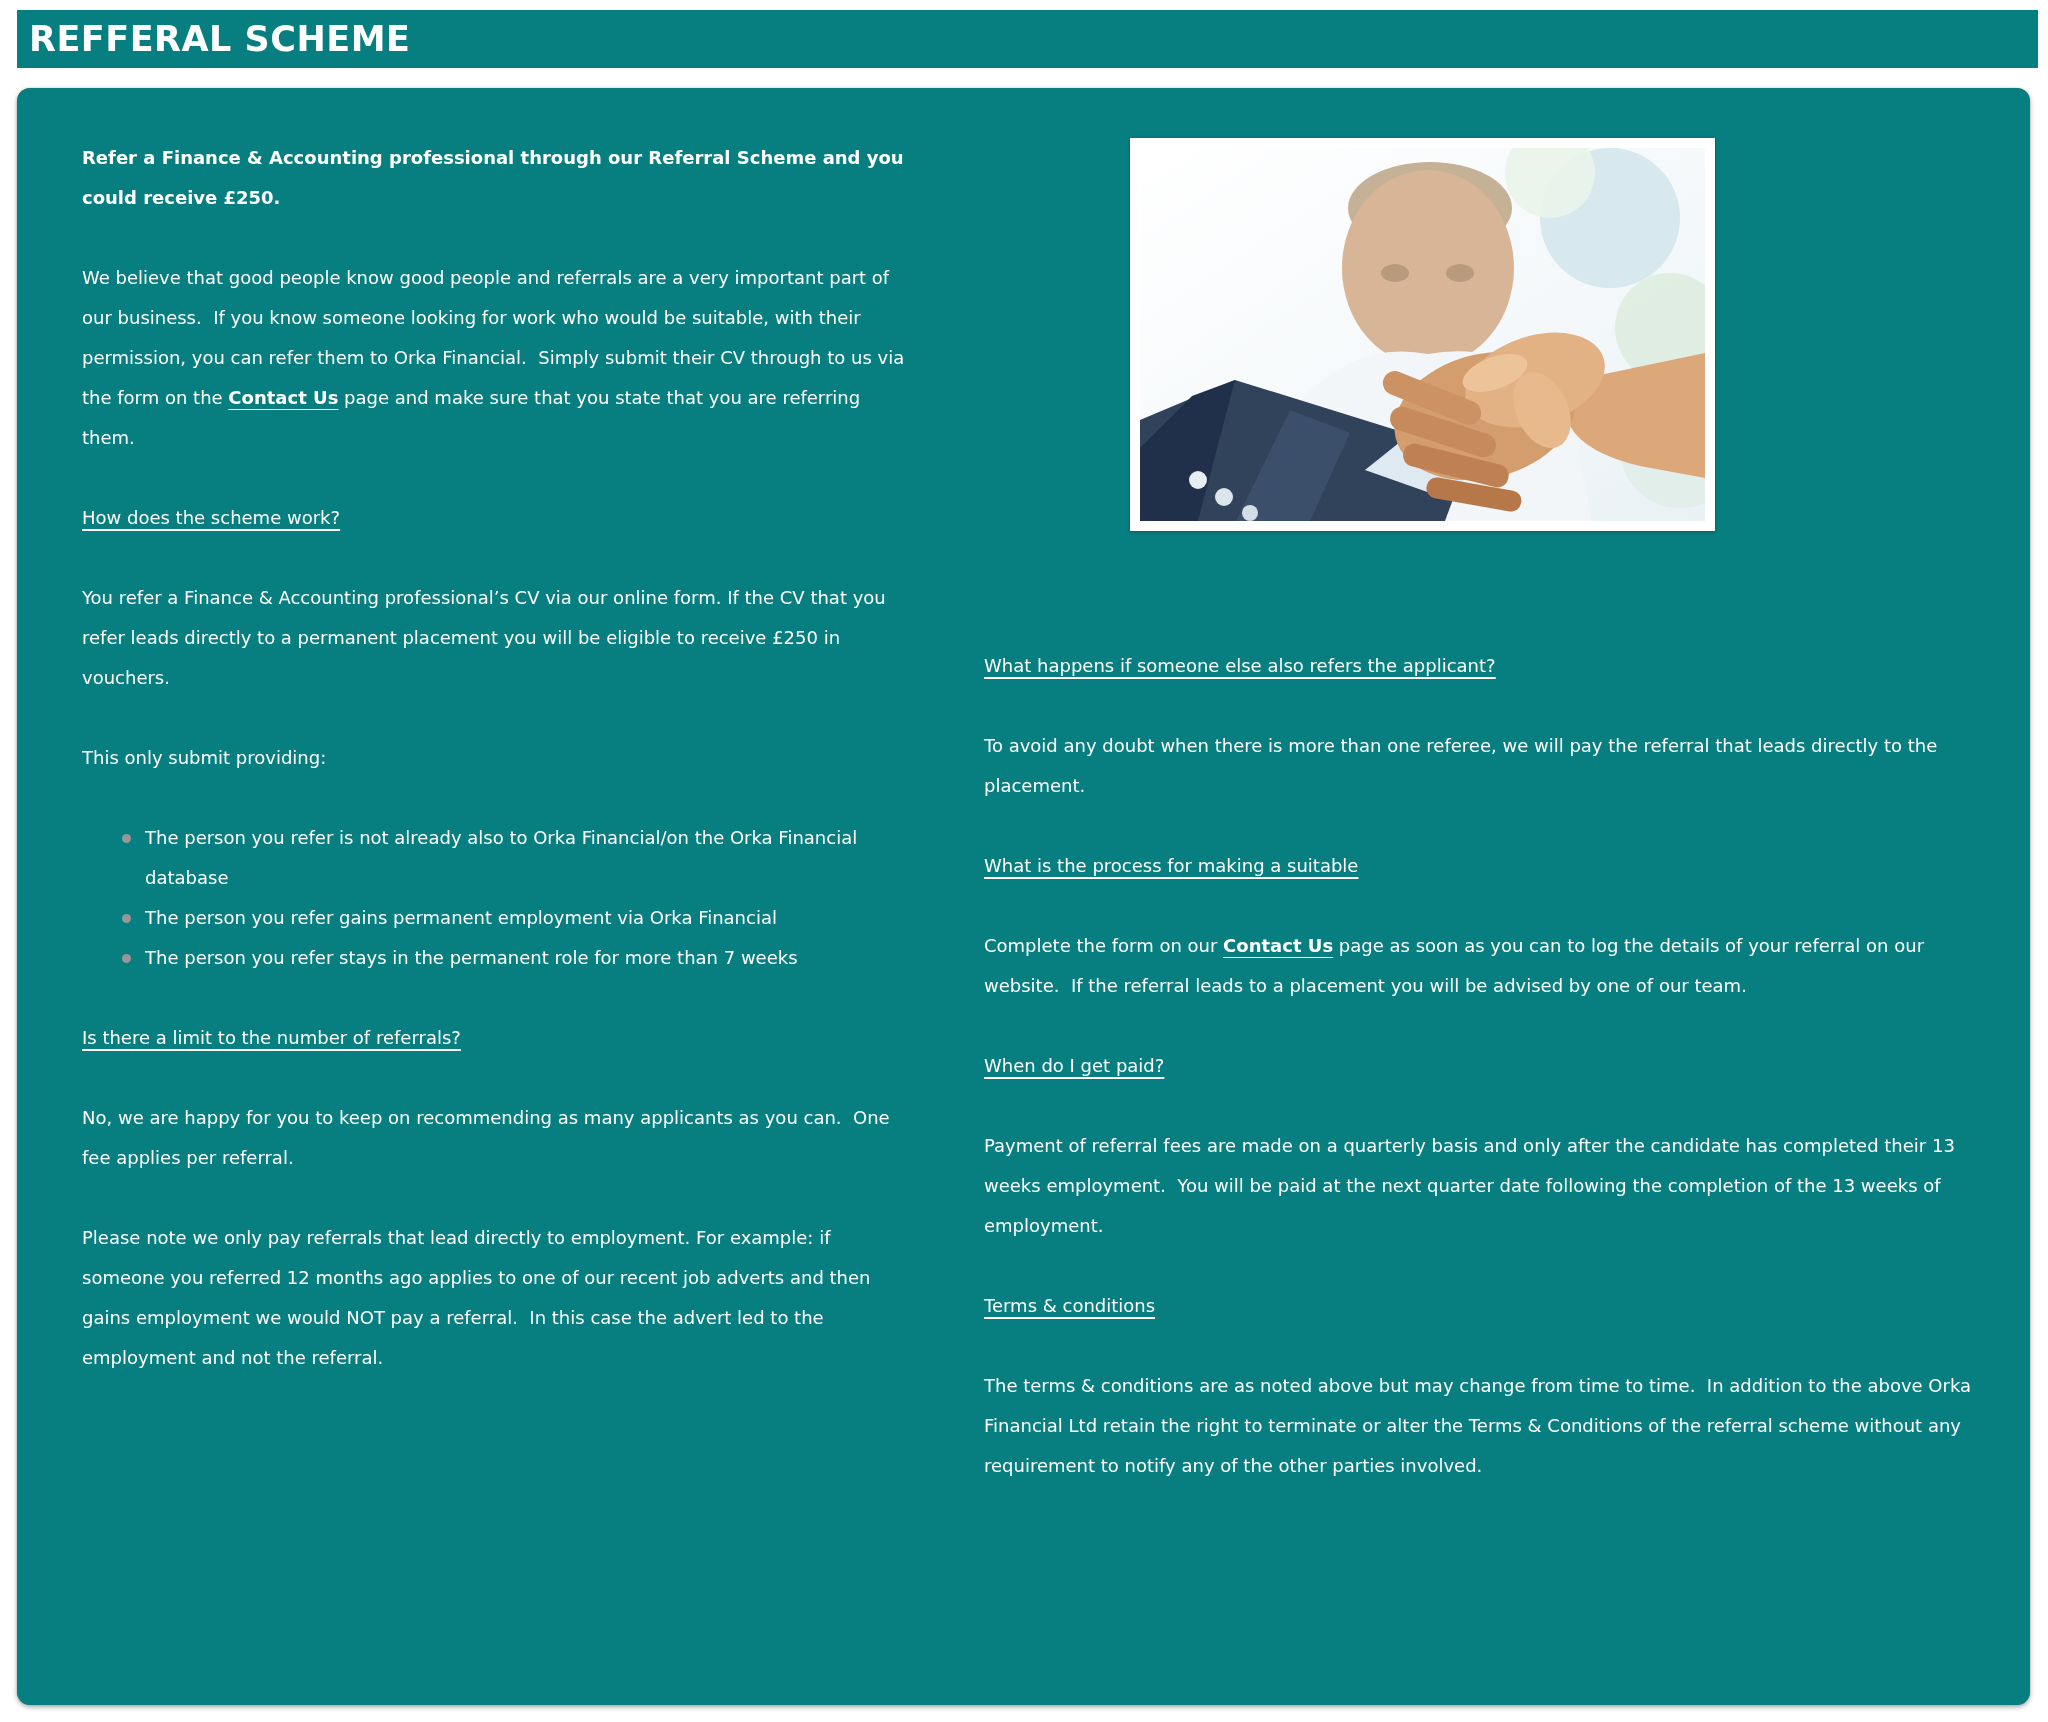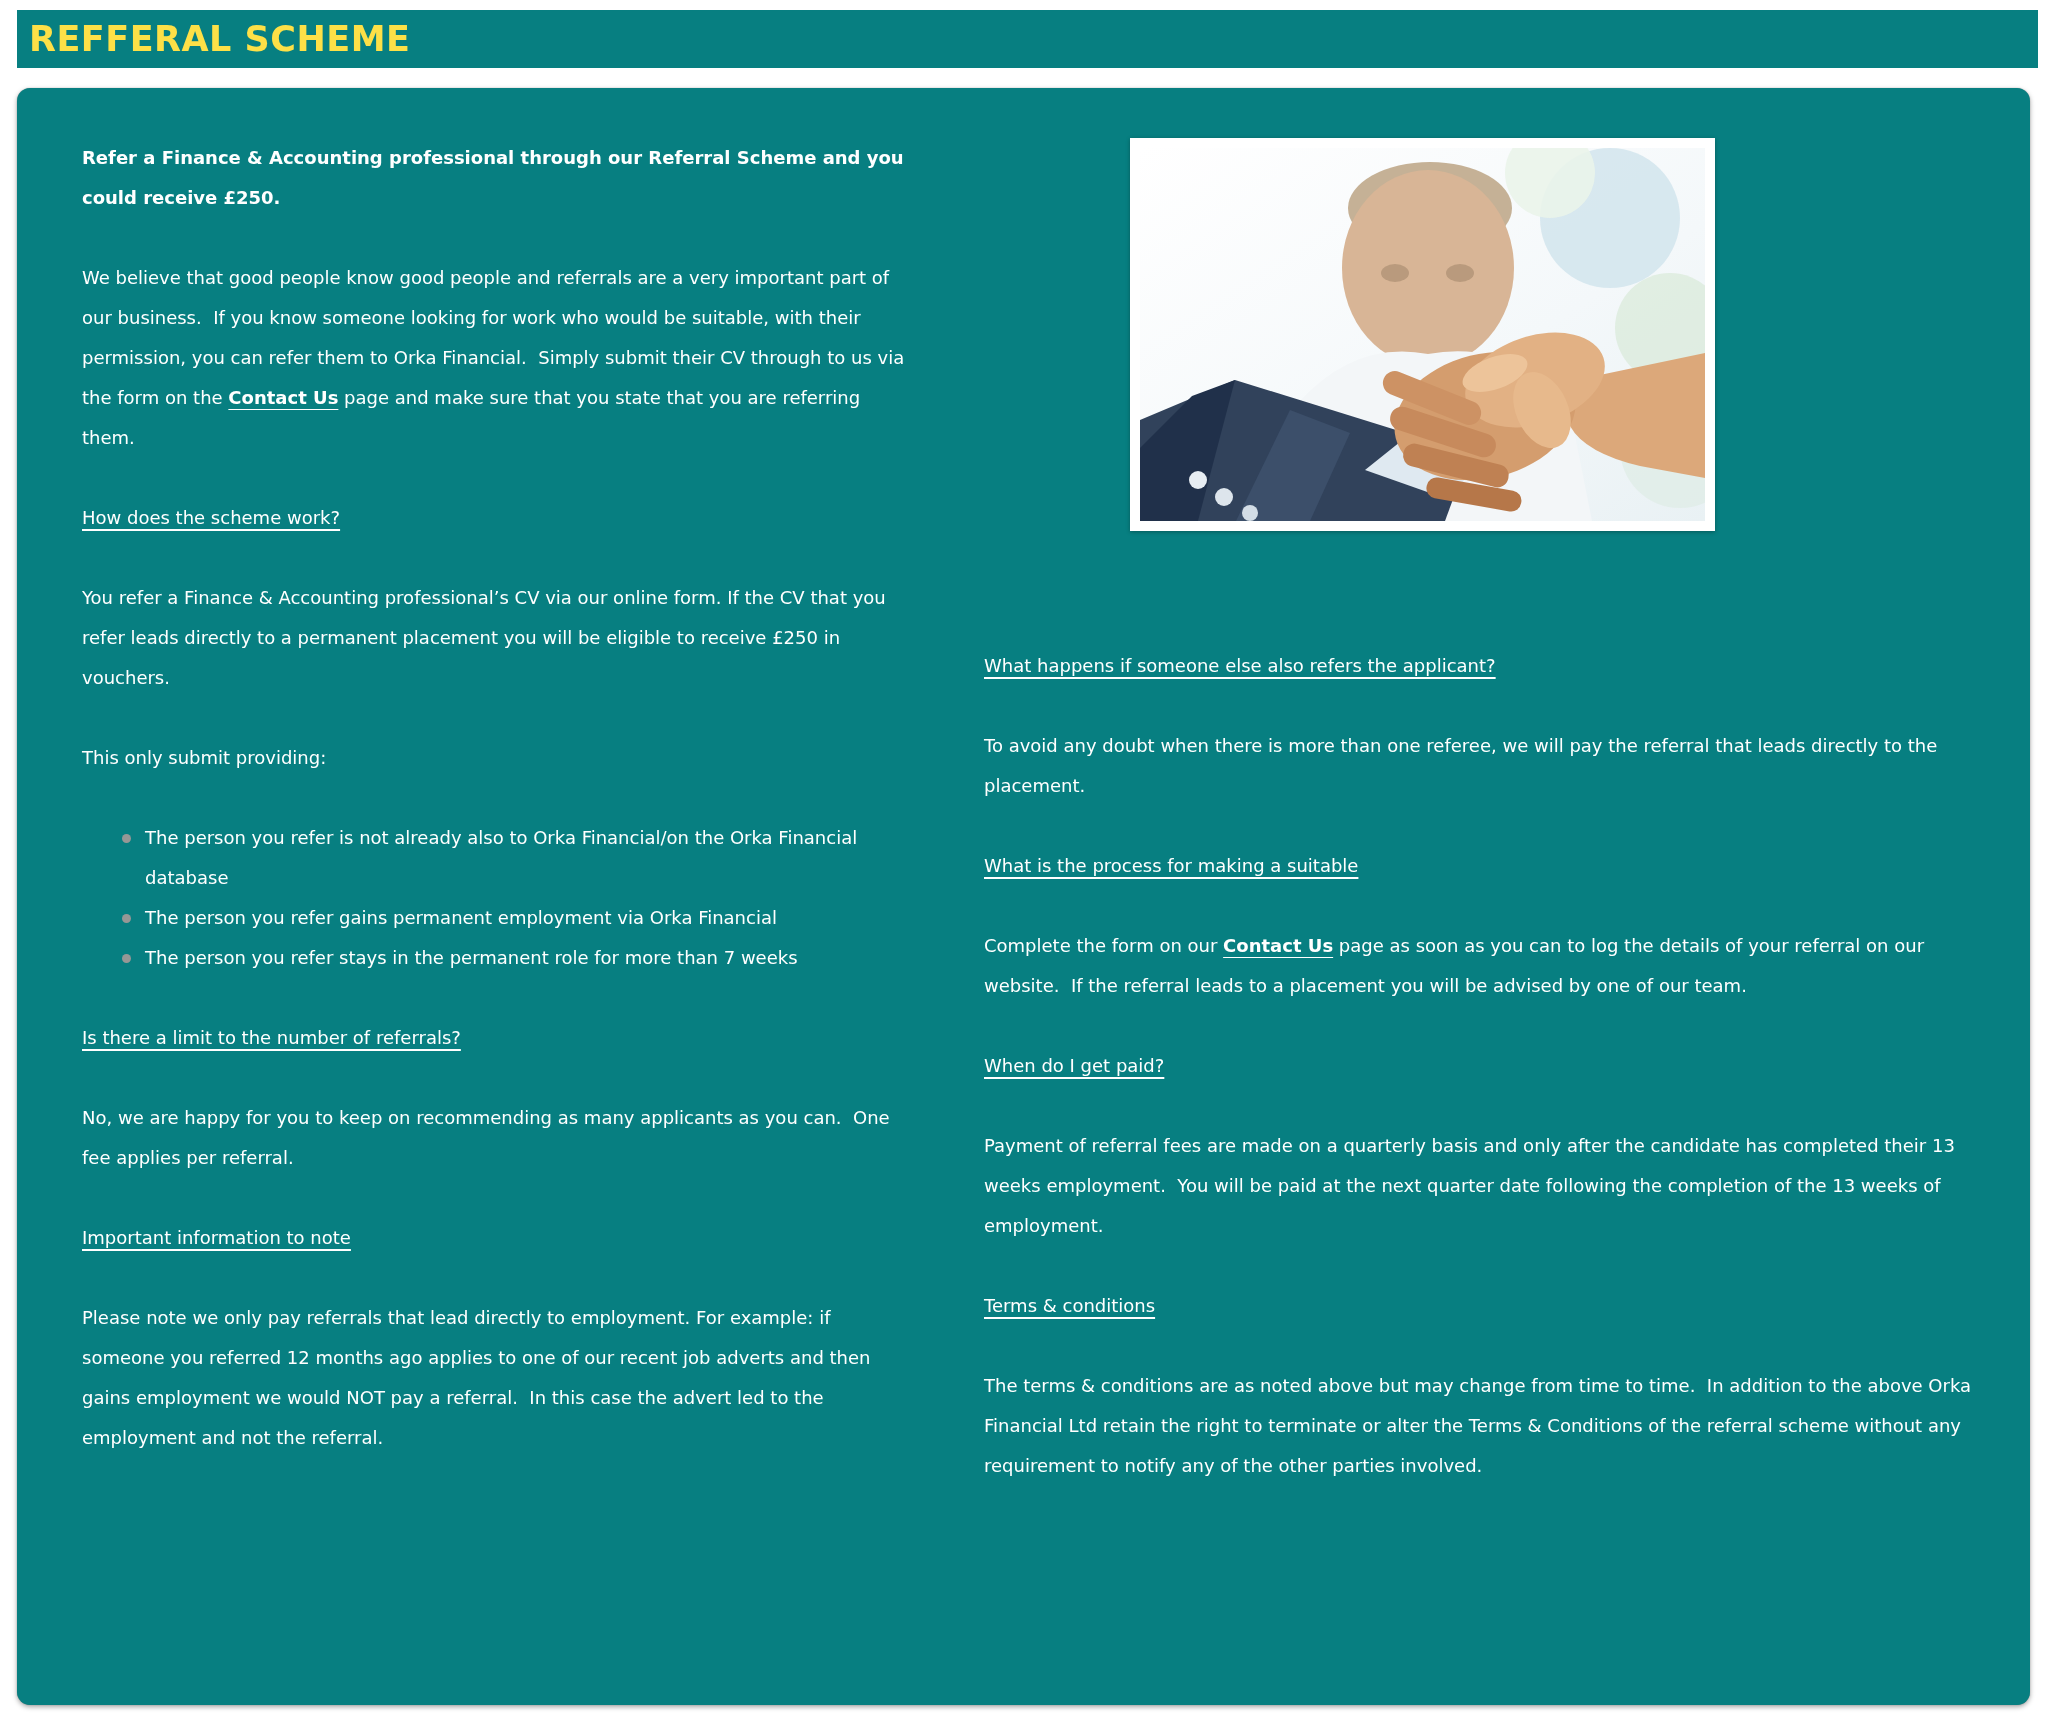--- a/index.html
+++ b/index.html
@@ -21,21 +21,21 @@
     width: 2021px;
     height: 58px;
     background: var(--color-teal, #077f81);
     display: flex;
     align-items: center;
     box-sizing: border-box;
     padding-left: 12px;
   }
   .title-bar h1 {
     margin: 0;
-    color: #fde047;
+    color: #ffffff;
     font-size: 35px;
     font-weight: bold;
     letter-spacing: 0.5px;
   }
   .panel {
     position: absolute;
     left: 17px;
     top: 88px;
     width: 2013px;
     height: 1617px;
@@ -113,21 +113,20 @@
     <h3>How does the scheme work?</h3>
     <p>You refer a Finance &amp; Accounting professional’s CV via our online form. If the CV that you refer leads directly to a permanent placement you will be eligible to receive £250 in vouchers.</p>
     <p>This only submit providing:</p>
     <ul class="conditions">
       <li>The person you refer is not already also to Orka Financial/on the Orka Financial database</li>
       <li>The person you refer gains permanent employment via Orka Financial</li>
       <li>The person you refer stays in the permanent role for more than 7 weeks</li>
     </ul>
     <h3>Is there a limit to the number of referrals?</h3>
     <p>No, we are happy for you to keep on recommending as many applicants as you can.  One fee applies per referral.</p>
-    <h3>Important information to note</h3>
     <p>Please note we only pay referrals that lead directly to employment. For example: if someone you referred 12 months ago applies to one of our recent job adverts and then gains employment we would NOT pay a referral.  In this case the advert led to the employment and not the referral.</p>
   </section>
 
   <section class="col-right">
 
     <div class="photo-frame">
       <svg viewBox="0 0 565 373" width="565" height="373" role="img">
         <defs>
           <linearGradient id="bgGrad" x1="0" y1="0" x2="1" y2="1">
             <stop offset="0" stop-color="#ffffff"></stop>

